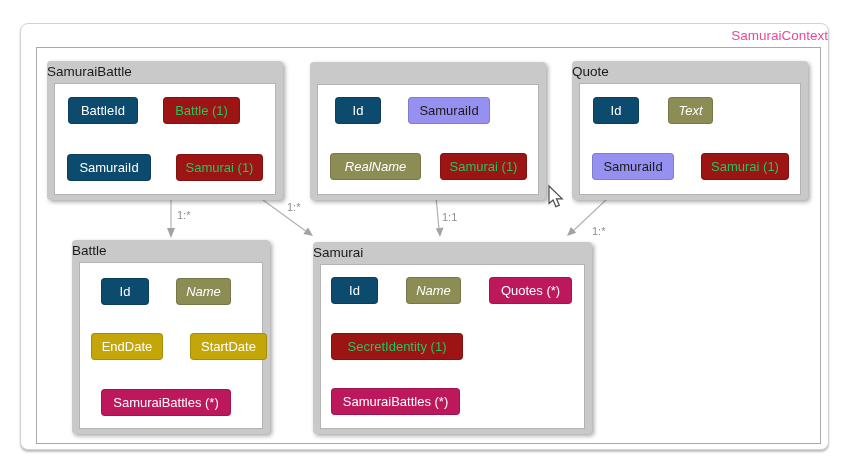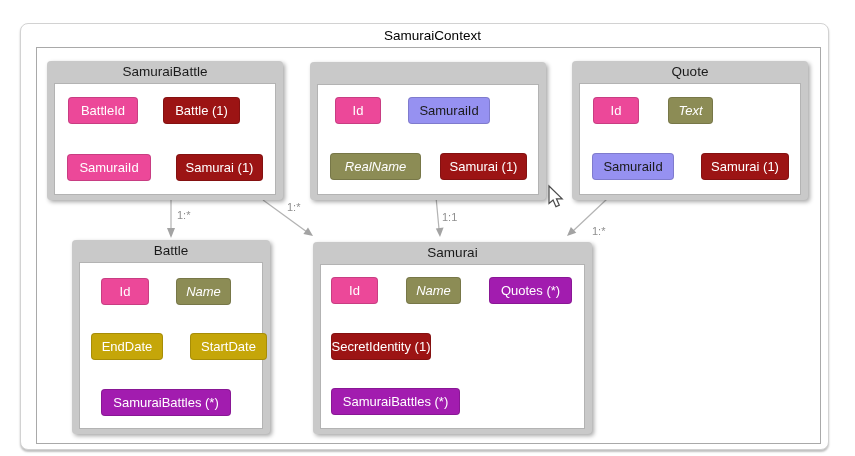--- a/index.html
+++ b/index.html
@@ -8,54 +8,54 @@
     font-family:"Liberation Sans",sans-serif;background:#ffffff;
   }
   
   .context-box{
     position:absolute;left:20px;top:23px;width:809px;height:427px;
     background:#ffffff;border:1px solid #d2d2d2;border-radius:8px;
     box-shadow:0 2px 2px rgba(0,0,0,0.25);
     box-sizing:border-box;
   }
   .context-title{
-    position:absolute;left:0;top:4px;width:100%;text-align:center;
-    font-size:13.5px;color:#000000;margin-left:8px;
+    position:absolute;left:0;top:4px;width:100%;text-align:right;
+    font-size:13.5px;color:#ec4899;
   }
   .context-inner{
     position:absolute;left:15px;top:23px;right:7px;bottom:5px;
     border:1px solid #a9a9a9;background:#ffffff;box-sizing:border-box;
   }
   
   .entity{
     position:absolute;background:#c9c9c9;border-radius:4px;
     box-shadow:2px 2px 4px rgba(0,0,0,0.35);
     box-sizing:border-box;
   }
   .entity-title{
     position:absolute;left:0;top:0;width:100%;height:22px;line-height:22px;
-    text-align:center;font-size:13.5px;color:#1a1a1a;
+    text-align:left;font-size:13.5px;color:#1a1a1a;
   }
   .entity-body{
     position:absolute;left:7px;right:7px;top:22px;bottom:5px;
     background:#ffffff;border:1px solid #b3b3b3;box-sizing:border-box;
   }
   
   .chip{
     position:absolute;height:27px;border-radius:4px;
     display:flex;align-items:center;justify-content:center;
     font-size:13px;white-space:nowrap;box-sizing:border-box;
     box-shadow:inset 0 0 0 1px rgba(0,0,0,0.15);
   }
-  .c-key  {background:#ec4899;color:#ffffff;}
+  .c-key  {background:#0c4a6e;color:#ffffff;}
   .c-str  {background:#8c8c55;color:#ffffff;font-style:italic;}
   .c-dt   {background:#c5a609;color:#ffffff;}
   .c-fk   {background:#9691f1;color:#1a1a1a;}
-  .c-nav1 {background:#9c1414;color:#ffffff;}
-  .c-navN {background:#a21caf;color:#ffffff;}
+  .c-nav1 {background:#9c1414;color:#22c55e;}
+  .c-navN {background:#be185d;color:#ffffff;}
   
   .edges{position:absolute;left:0;top:0;pointer-events:none;}
   .edge-line{stroke:#b3b3b3;stroke-width:1.2;fill:none;}
   .edge-head{fill:#a3a3a3;}
   .edge-label{fill:#8f8f8f;font-size:11px;font-family:"Liberation Sans",sans-serif;}
   .cursor-layer{position:absolute;left:0;top:0;pointer-events:none;}
 </style>
 </head>
 <body>
 
@@ -124,21 +124,21 @@
     <div class="chip c-dt" style="left:19px;top:93px;width:72px">EndDate</div>
     <div class="chip c-navN" style="left:29px;top:149px;width:130px">SamuraiBattles (*)</div>
   </div>
 
   <div class="entity" style="left:313px;top:242px;width:279px;height:192px">
     <div class="entity-title">Samurai</div>
     <div class="entity-body"></div>
     <div class="chip c-key" style="left:18px;top:35px;width:47px">Id</div>
     <div class="chip c-str" style="left:93px;top:35px;width:55px">Name</div>
     <div class="chip c-navN" style="left:176px;top:35px;width:83px">Quotes (*)</div>
-    <div class="chip c-nav1" style="left:18px;top:91px;width:100px">SecretIdentity (1)</div>
+    <div class="chip c-nav1" style="left:18px;top:91px;width:132px">SecretIdentity (1)</div>
     <div class="chip c-navN" style="left:18px;top:146px;width:129px">SamuraiBattles (*)</div>
   </div>
 
   <svg class="cursor-layer" width="855" height="456">
     <g transform="translate(549,186) scale(1.2)">
       <polygon points="0,0 0,14.5 3.4,11.7 5.8,17.2 8.6,16 6.2,10.7 11,10.7" fill="#ffffff" stroke="#4a4a4a" stroke-width="1"></polygon>
     </g>
   </svg>
 
 </div>

